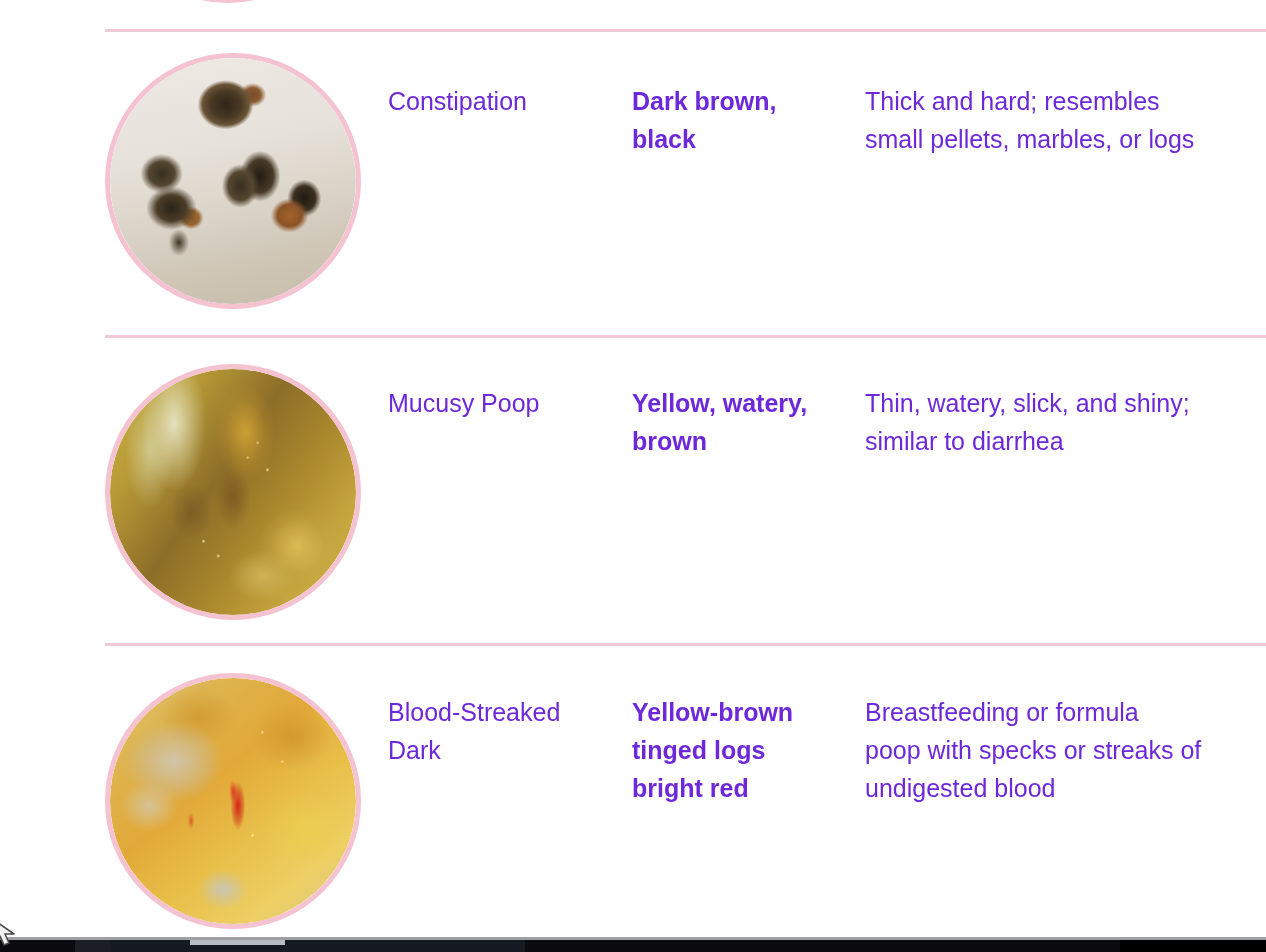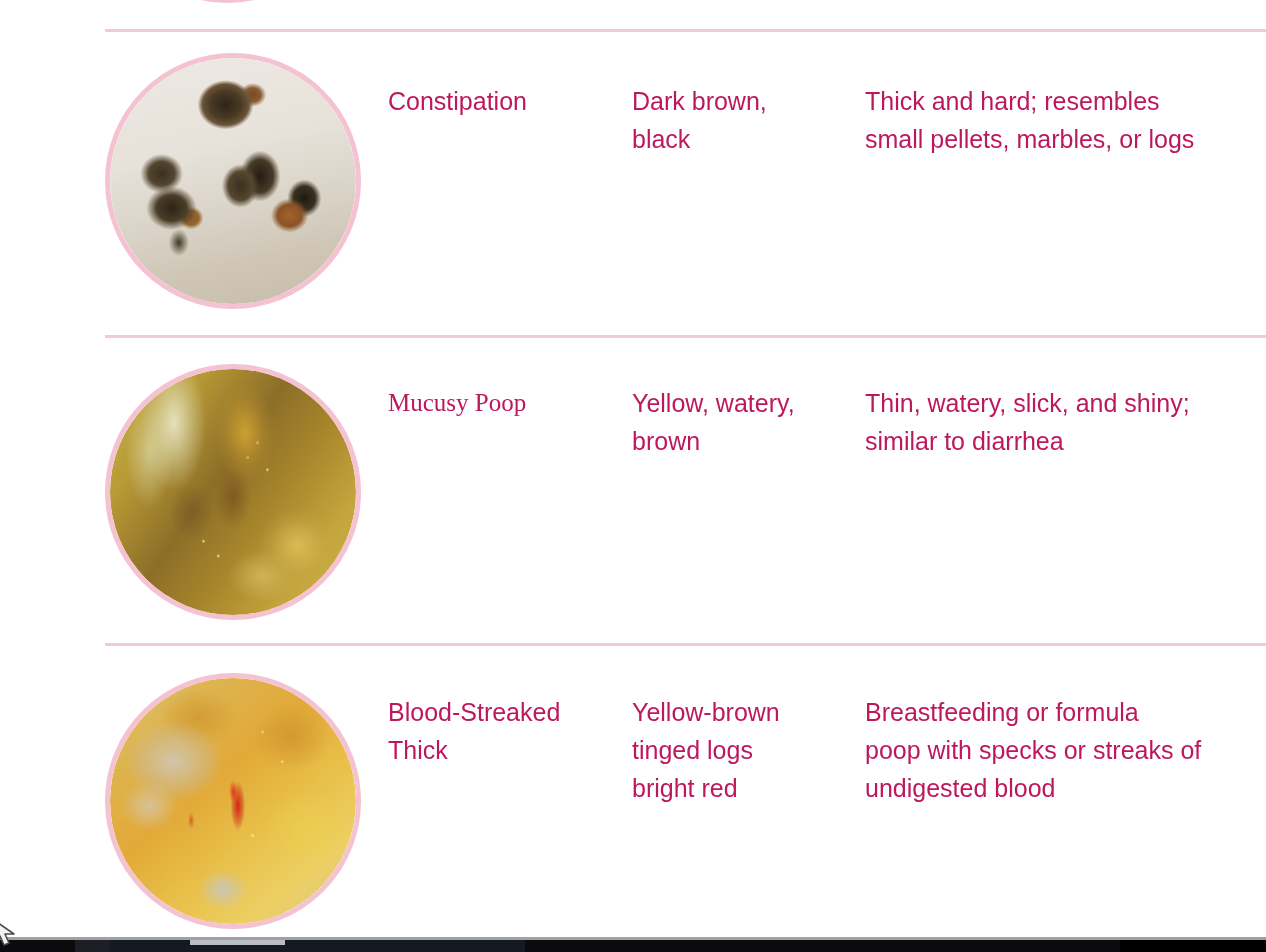--- a/index.html
+++ b/index.html
@@ -124,27 +124,27 @@
       radial-gradient(ellipse 50px 46px at 80% 62%, rgba(236,206,78,0.8) 0%, rgba(226,196,70,0) 86%),
       radial-gradient(circle 2px at 62% 22%, rgba(255,246,190,0.9) 0%, rgba(255,246,190,0) 100%),
       radial-gradient(circle 2px at 70% 34%, rgba(255,246,190,0.9) 0%, rgba(255,246,190,0) 100%),
       radial-gradient(circle 2px at 58% 64%, rgba(255,246,190,0.9) 0%, rgba(255,246,190,0) 100%),
       linear-gradient(140deg, #e0c67e 0%, #ddb450 20%, #e2a938 42%, #e8c04a 62%, #edcf64 80%, #d9c890 100%);
   }
 
   
   .cell {
     position: absolute;
-    color: #be185d;
+    color: #6d28d9;
     font-size: 25px;
     line-height: 38px;
     font-family: "Liberation Sans", sans-serif;
   }
   .col-type  { left: 388px; width: 230px; }
-  .col-color { left: 632px; width: 220px; }
+  .col-color { left: 632px; width: 220px; font-weight: bold; }
   .col-desc  { left: 865px; width: 405px; }
 
   
   #os-bar {
     position: absolute;
     left: 0;
     top: 940px;
     width: 1266px;
     height: 12px;
     background: #0b0b0d;
@@ -219,35 +219,35 @@
     <div class="cell col-desc" style="top:82px; white-space:pre-line;">Thick and hard; resembles
 small pellets, marbles, or logs</div>
   </div>
 
   <div class="divider" style="top:335px;"></div>
 
   <div class="row" style="top:0;">
     <div class="thumb" style="top:364px;">
       <div class="photo photo-mucusy"></div>
     </div>
-    <div class="cell col-type" style="top:384px;font-family:Liberation Serif, serif;">Mucusy Poop</div>
+    <div class="cell col-type" style="top:384px;">Mucusy Poop</div>
     <div class="cell col-color" style="top:384px; white-space:pre-line;">Yellow, watery,
 brown</div>
     <div class="cell col-desc" style="top:384px; white-space:pre-line;">Thin, watery, slick, and shiny;
 similar to diarrhea</div>
   </div>
 
   <div class="divider" style="top:643px;"></div>
 
   <div class="row" style="top:0;">
     <div class="thumb" style="top:673px;">
       <div class="photo photo-blood"></div>
     </div>
     <div class="cell col-type" style="top:693px; white-space:pre-line;">Blood-Streaked
-Thick</div>
+Dark</div>
     <div class="cell col-color" style="top:693px; white-space:pre-line;">Yellow-brown
 tinged logs
 bright red</div>
     <div class="cell col-desc" style="top:693px; white-space:pre-line;">Breastfeeding or formula
 poop with specks or streaks of
 undigested blood</div>
   </div>
 
 </div>
 

